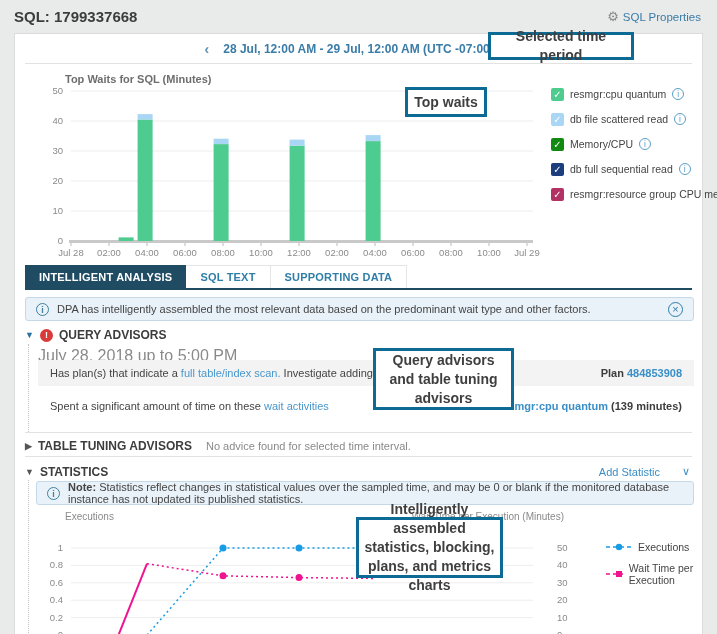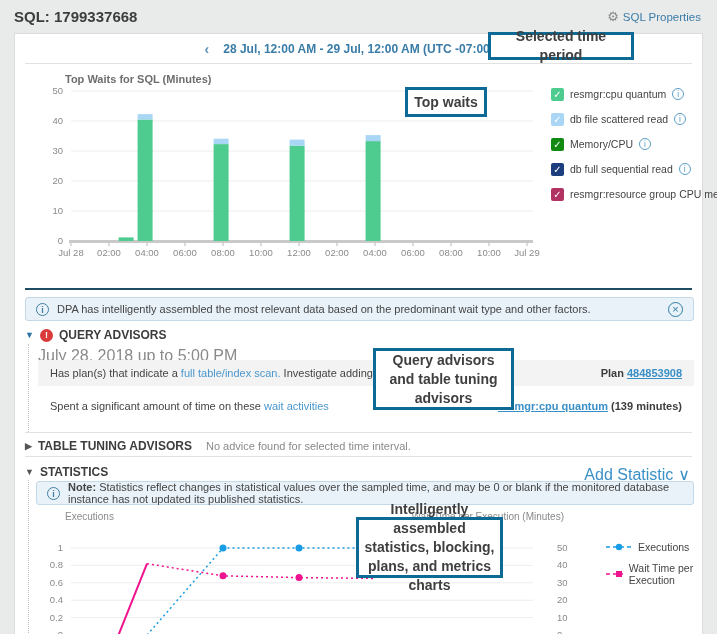--- a/index.html
+++ b/index.html
@@ -52,26 +52,26 @@
   .qa-head { left:10px; top:294px; }
   .qa-date { left:23px; top:313px; font-size:16px; color:#8a8a8a; }
   .dotline { border-left:1px dotted #c2c2c2; width:1px; }
   .dl-a { left:13px; top:310px; height:88px; }
   .dl-b { left:13px; top:446px; height:155px; }
   .qa-row { left:23px; width:656px; height:26px; display:flex; align-items:center; padding:0 12px; font-size:11px; color:#444; }
   .qa-row1 { top:326px; background:#f3f3f3; }
   .qa-row2 { top:359px; background:#fff; }
   .lnk { color:#4a97cc; cursor:pointer; }
   .qa-right { margin-left:auto; font-weight:bold; color:#3d3d3d; white-space:nowrap; }
-  .qa-right .lnk { color:#3a8fc7;text-decoration:underline; }
+  .qa-right .lnk { color:#3a8fc7; }
   .div2 { top:398px; } .div3 { top:422px; }
   .tune-head { left:10px; top:405px; }
   .tune-msg { font-weight:normal; font-size:11px; color:#8a8a8a; margin-left:8px; }
   .stats-head { left:10px; top:431px; }
-  .add-stat { right:12px; top:431px; font-size:16px; color:#3a8fc7; cursor:pointer; display:flex; gap:5px; align-items:center; }
+  .add-stat { right:12px; top:431px; font-size:11px; color:#3a8fc7; cursor:pointer; display:flex; gap:22px; align-items:center; }
   .banner-note { left:21px; top:447px; width:658px; height:24px; }
 
   
   .axis-label { font-size:10px; color:#8a8a8a; }
   .exec-label { left:50px; top:477px; }
   .right-label { left:329px; top:477px; width:220px; text-align:right; }
 
   
   .bot-legend { left:591px; top:506px; }
   .bl-row { display:flex; align-items:center; gap:6px; height:14px; margin-bottom:13px; font-size:10.5px; color:#444; }
@@ -172,20 +172,25 @@
        <span class="tl-label">db full sequential read</span>
        <span class="info-i">i</span>
      </div>
       <div class="tl-row">
        <span class="cb" style="background:#b13263">✓</span>
        <span class="tl-label">resmgr:resource group CPU me...</span>
 
      </div>
     </div>
 
+  <div class="abs tabs">
+    <div class="tab active">INTELLIGENT ANALYSIS</div>
+    <div class="tab inactive">SQL TEXT</div>
+    <div class="tab inactive">SUPPORTING DATA</div>
+  </div>
   <div class="abs tab-underline"></div>
 
   <div class="abs banner banner-info">
     <span class="circle-i">i</span>
     <span>DPA has intelligently assembled the most relevant data based on the predominant wait type and other factors.</span>
     <span class="banner-close">×</span>
   </div>
 
   <div class="abs sec-head qa-head">
     <span class="caret">▼</span>

